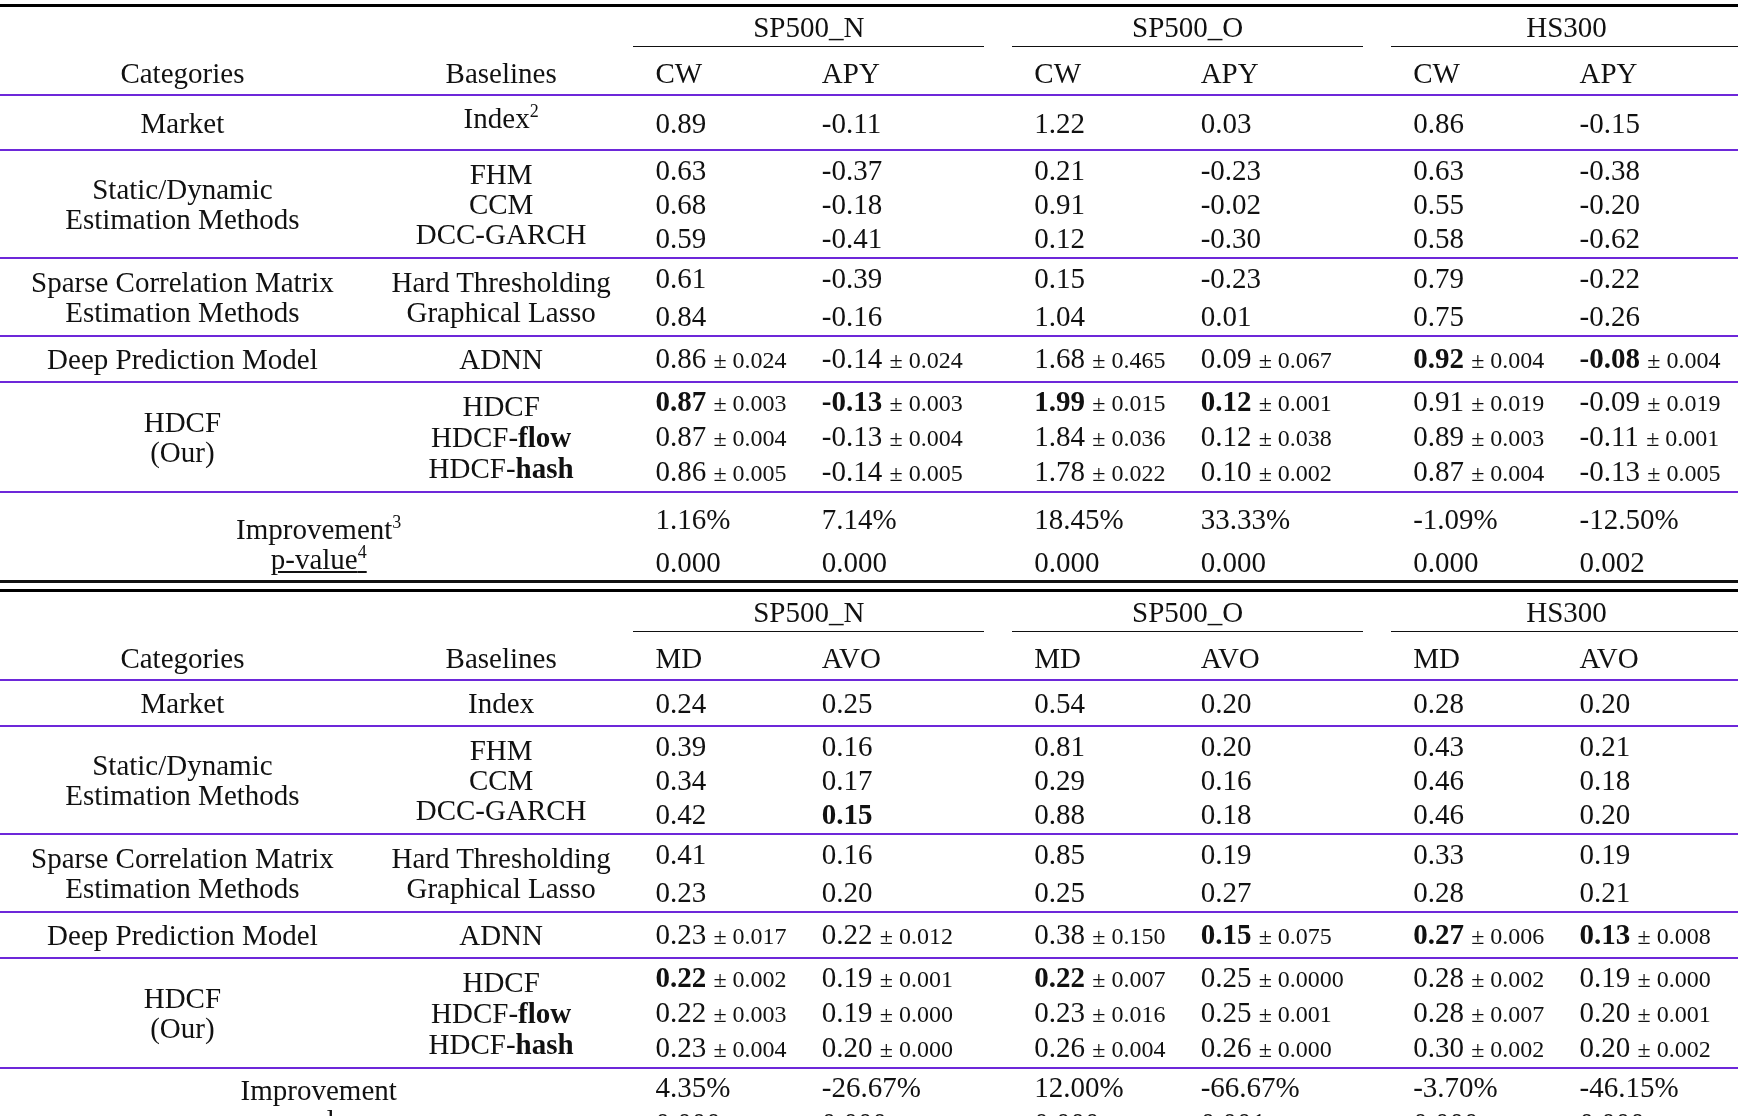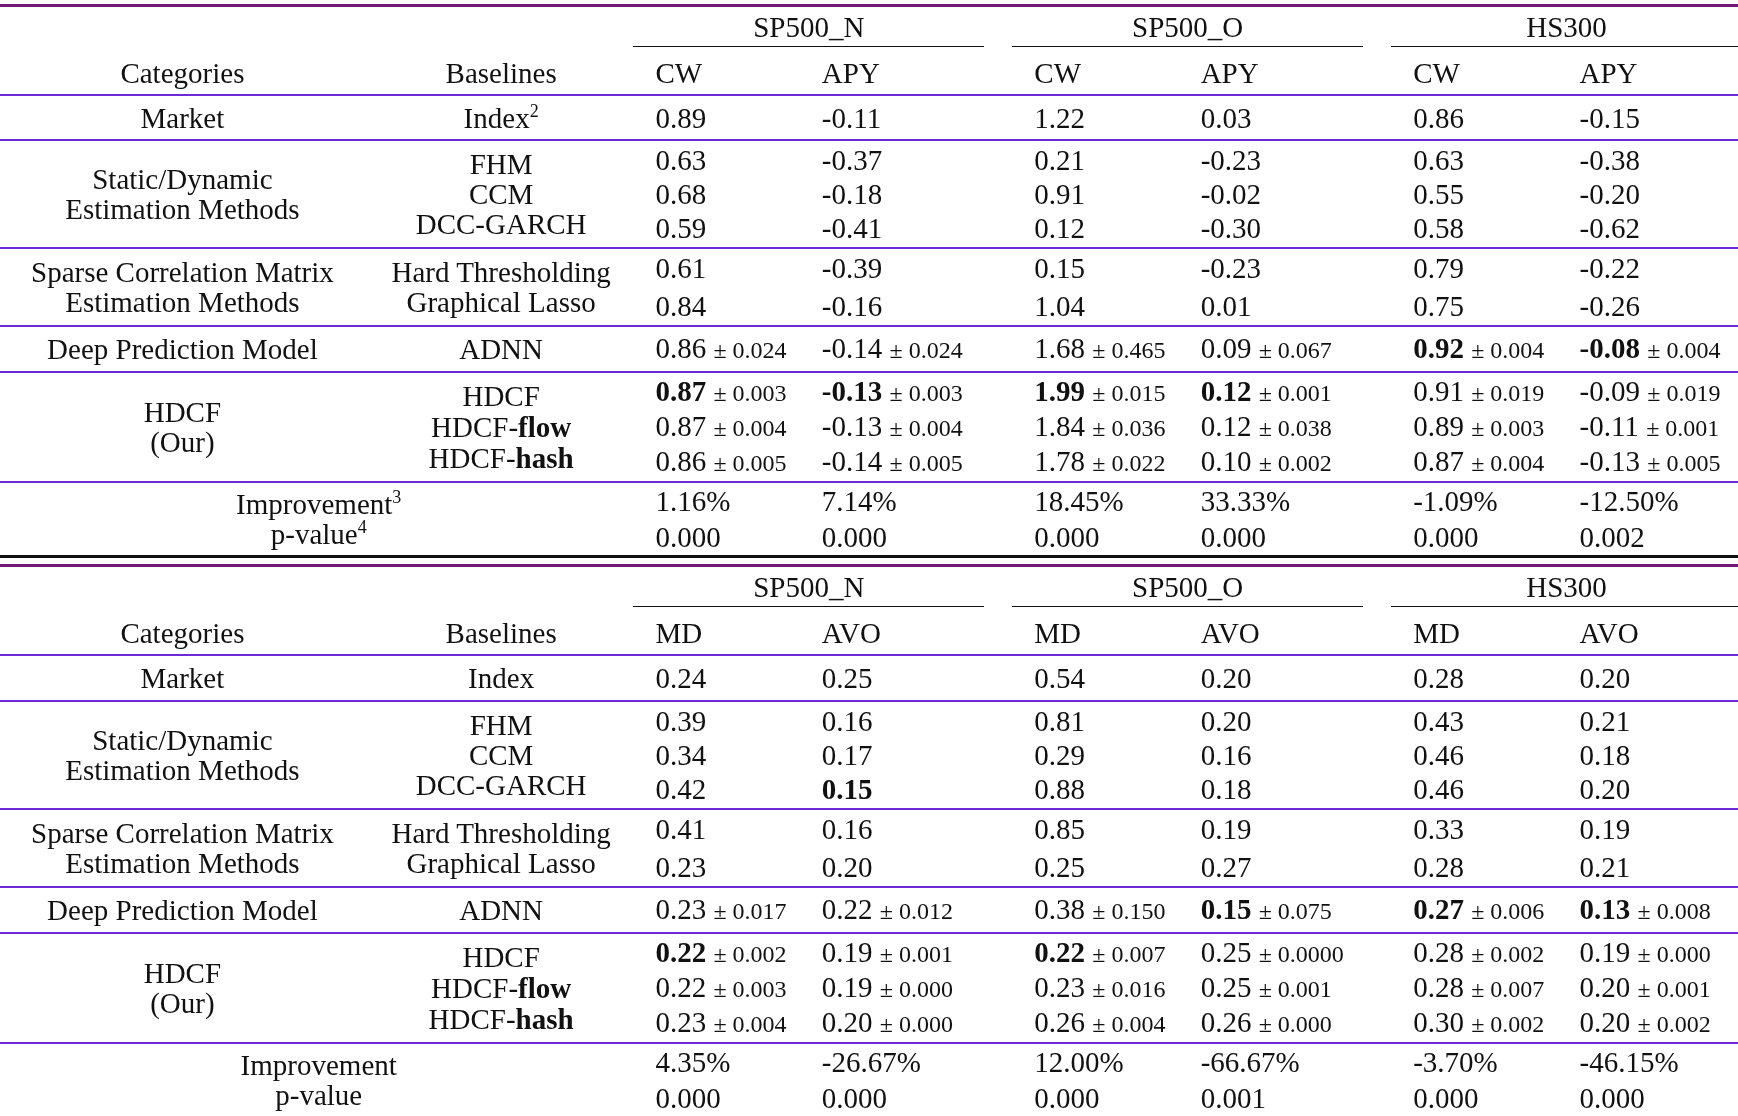--- a/index.html
+++ b/index.html
@@ -11,21 +11,21 @@
   .wrap { position: relative; width: 1738px; padding-top: 4px; }
   table.res {
     width: 1738px; border-collapse: collapse; table-layout: fixed;
     font-size: 29px; line-height: 30px;
   }
   table.res td, table.res th { padding: 0; font-weight: normal; vertical-align: middle; }
   col.c-cat { width: 364px; }
   col.c-base { width: 272px; }
   col.c-v { width: 166px; }
   col.c-sp { width: 40px; }
-  .rule-top { border-top: 3px solid #701a75; }
+  .rule-top { border-top: 3px solid #000000; }
   .rule-mid { border-top: 2px solid #6d28d9; }
   .rule-dbl { border-top: 3px solid #111; }
   .th-group { text-align: center; height: 44px; }
   .th-group .grp { display: block; border-bottom: 1.6px solid #111; padding-bottom: 4px; margin: 0 -4px; }
   .th-sub { height: 44px; }
   .center { text-align: center; }
   .val { text-align: left; white-space: nowrap; padding-left: 18px !important; }
   .sd { font-size: 24px; }
   .b { font-weight: bold; }
   sup { font-size: 18px; vertical-align: 11px; line-height: 0; }
@@ -73,21 +73,21 @@
             <td class="val">CW</td>
             <td class="val">APY</td>
             <td></td>
             <td class="val">CW</td>
             <td class="val">APY</td>
           </tr>
           <tr class="rule-mid">
             <td rowspan="1" class="center">
               <div>Market</div>
             </td>
-            <td class="center" style="padding-top:7px;padding-bottom:6px;"><span>Index</span><sup>2</sup></td>
+            <td class="center" style="padding-top:7px;padding-bottom:16px;"><span>Index</span><sup>2</sup></td>
             <td class="val"><span>0.89</span></td>
             <td class="val"><span>-0.11</span></td>
             <td></td>
             <td class="val"><span>1.22</span></td>
             <td class="val"><span>0.03</span></td>
             <td></td>
             <td class="val"><span>0.86</span></td>
             <td class="val"><span>-0.15</span></td>
           </tr>
           <tr class="rule-mid">
@@ -198,32 +198,32 @@
             <td class="val"><span>0.86</span> <span class="sd">± 0.005</span></td>
             <td class="val"><span>-0.14</span> <span class="sd">± 0.005</span></td>
             <td></td>
             <td class="val"><span>1.78</span> <span class="sd">± 0.022</span></td>
             <td class="val"><span>0.10</span> <span class="sd">± 0.002</span></td>
             <td></td>
             <td class="val"><span>0.87</span> <span class="sd">± 0.004</span></td>
             <td class="val"><span>-0.13</span> <span class="sd">± 0.005</span></td>
           </tr>
           <tr class="rule-mid">
-            <td colspan="2" class="center" style="padding-top:6px;"><span>Improvement</span><sup>3</sup></td>
+            <td colspan="2" class="center" style="padding-top:21px;"><span>Improvement</span><sup>3</sup></td>
             <td class="val">1.16%</td>
             <td class="val">7.14%</td>
             <td></td>
             <td class="val">18.45%</td>
             <td class="val">33.33%</td>
             <td></td>
             <td class="val">-1.09%</td>
             <td class="val">-12.50%</td>
           </tr>
           <tr>
-            <td colspan="2" class="center" style="padding-bottom:6px;"><span>p-value</span><sup>4</sup></td>
+            <td colspan="2" class="center" style="padding-bottom:6px;text-decoration:underline;"><span>p-value</span><sup>4</sup></td>
             <td class="val">0.000</td>
             <td class="val">0.000</td>
             <td></td>
             <td class="val">0.000</td>
             <td class="val">0.000</td>
             <td></td>
             <td class="val">0.000</td>
             <td class="val">0.002</td>
           </tr>
           <tr class="rule-dbl">

